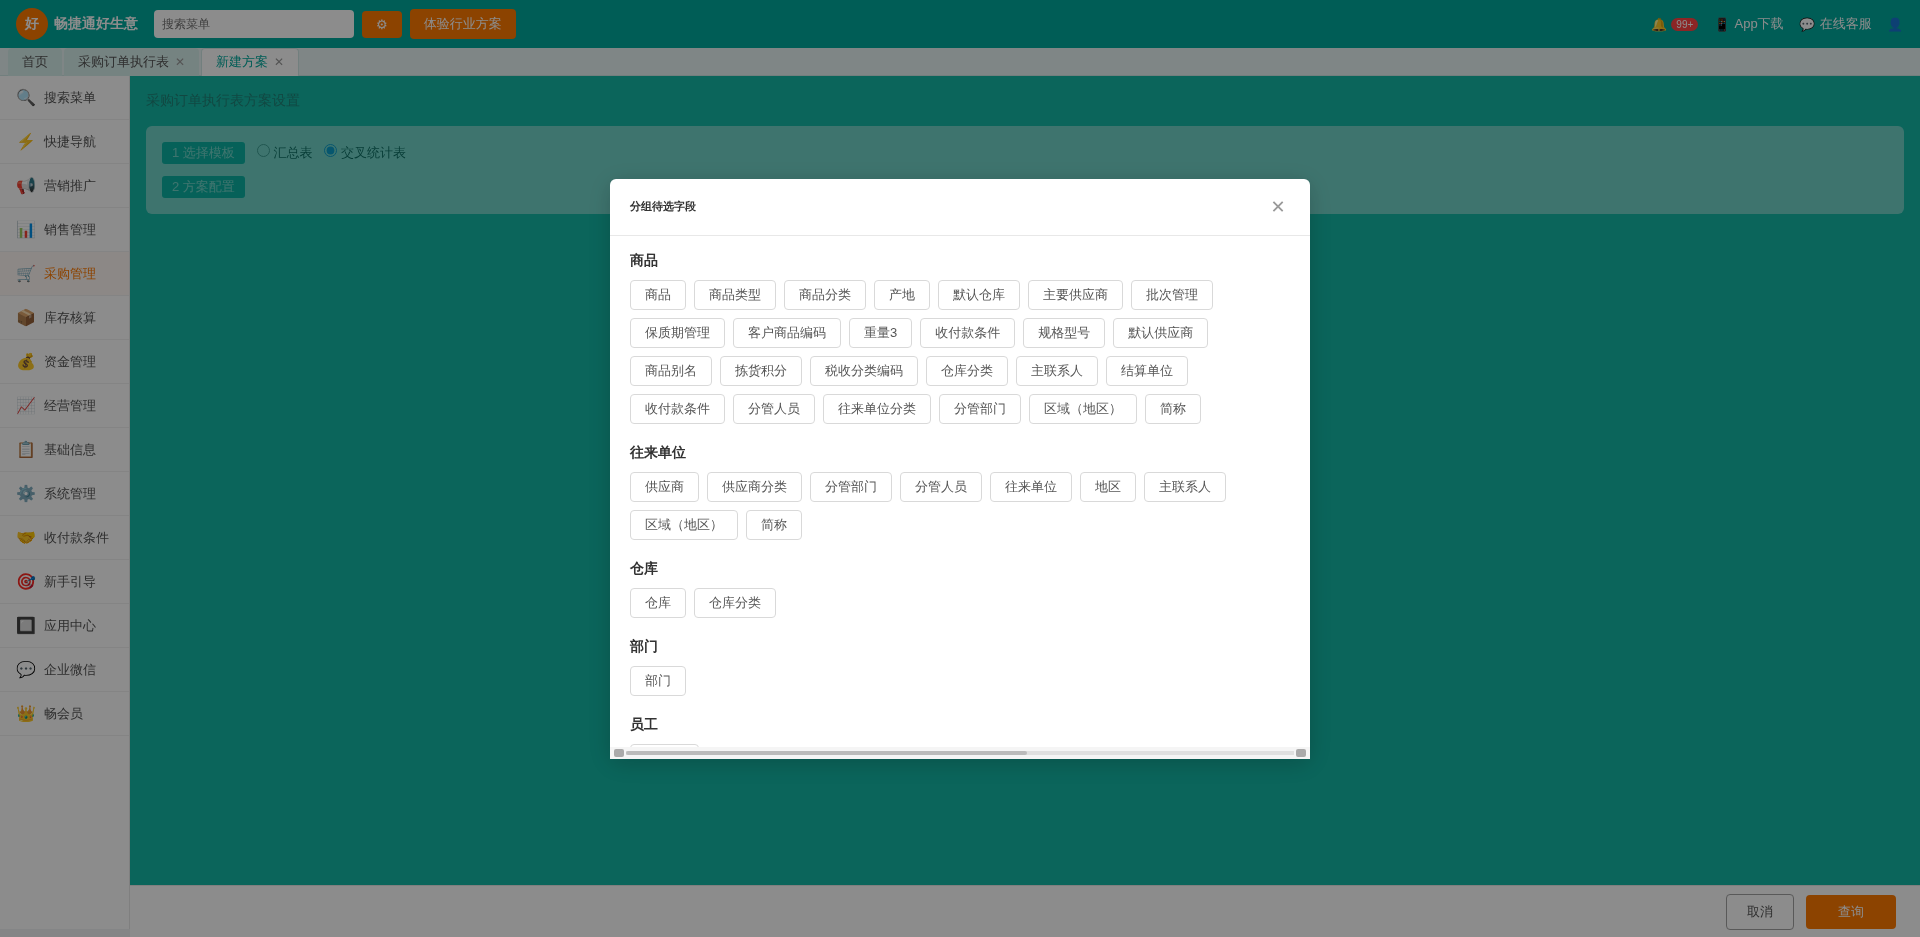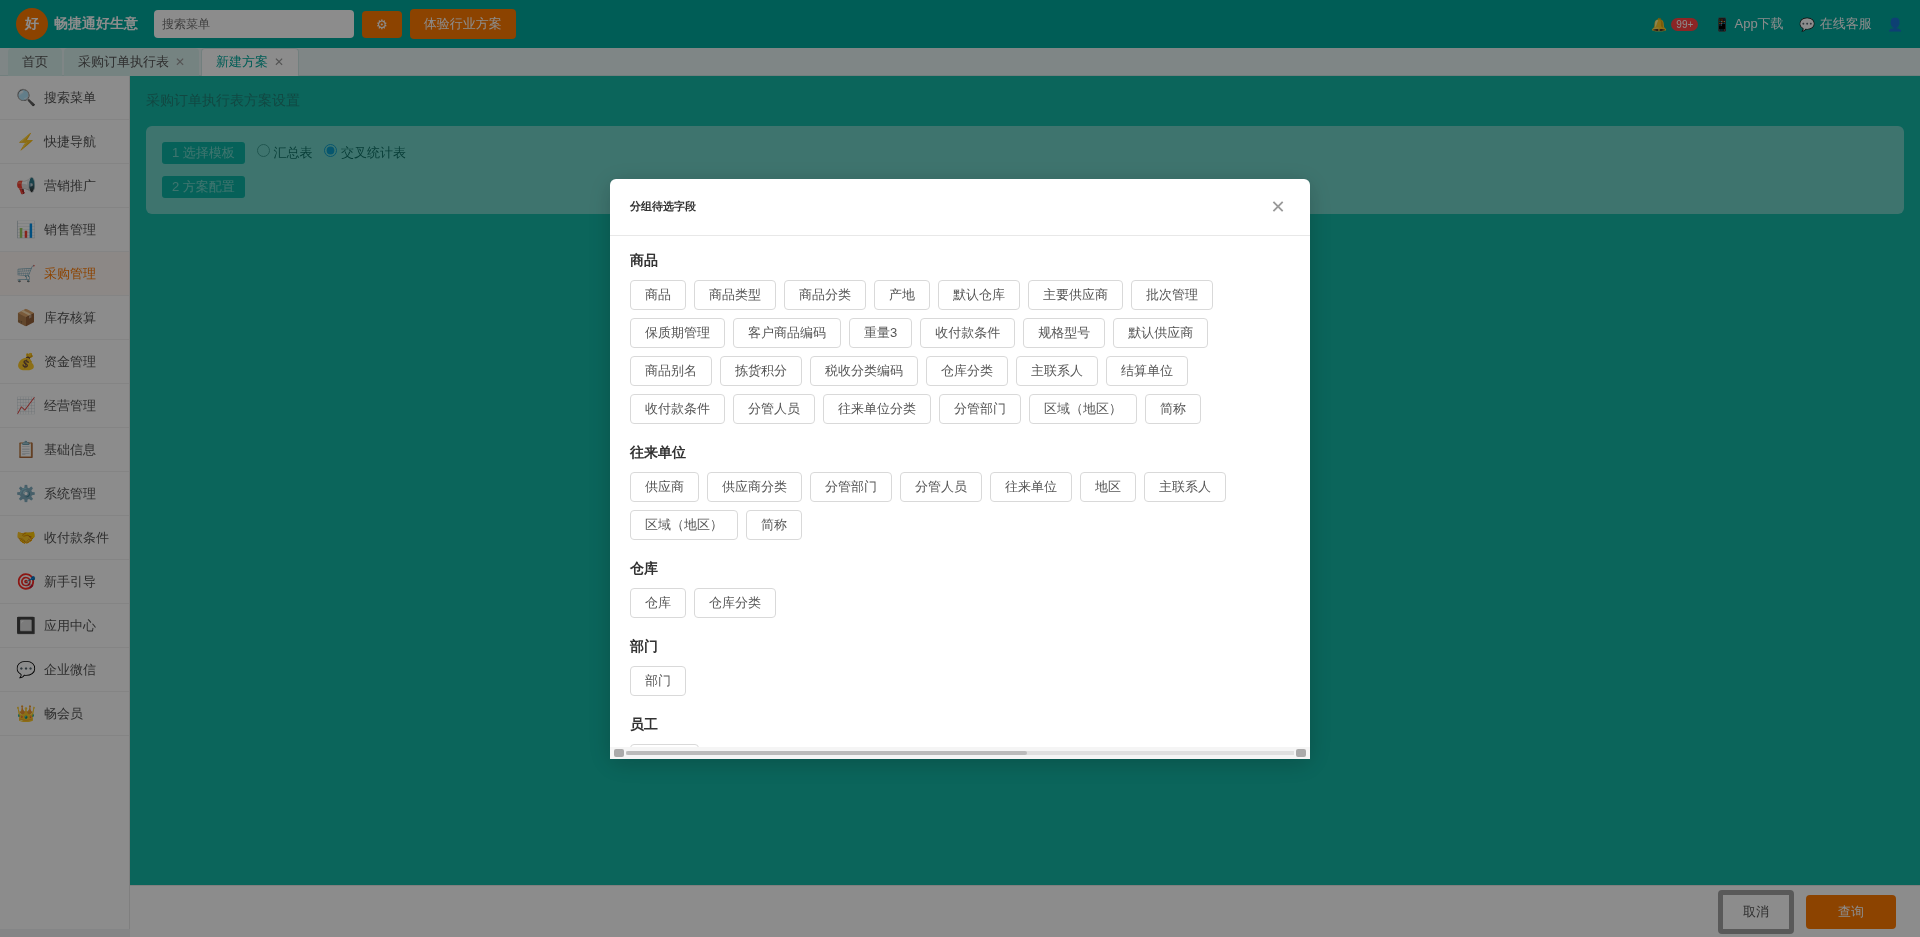--- a/index.html
+++ b/index.html
@@ -140,21 +140,21 @@
       align-items: center;
       justify-content: flex-end;
       padding: 0 24px;
       gap: 12px;
       position: fixed;
       bottom: 0; left: 130px; right: 0;
       z-index: 5;
     }
     .btn-cancel {
       padding: 8px 20px;
-      border: 5px solid #a3a3a3;
+      border: 1px solid #a3a3a3;
       background: white;
       border-radius: 4px;
       cursor: pointer;
       font-size: 13px;
       color: #555;
     }
     .btn-confirm {
       padding: 8px 32px;
       background: #ff7a00;
       color: white;

